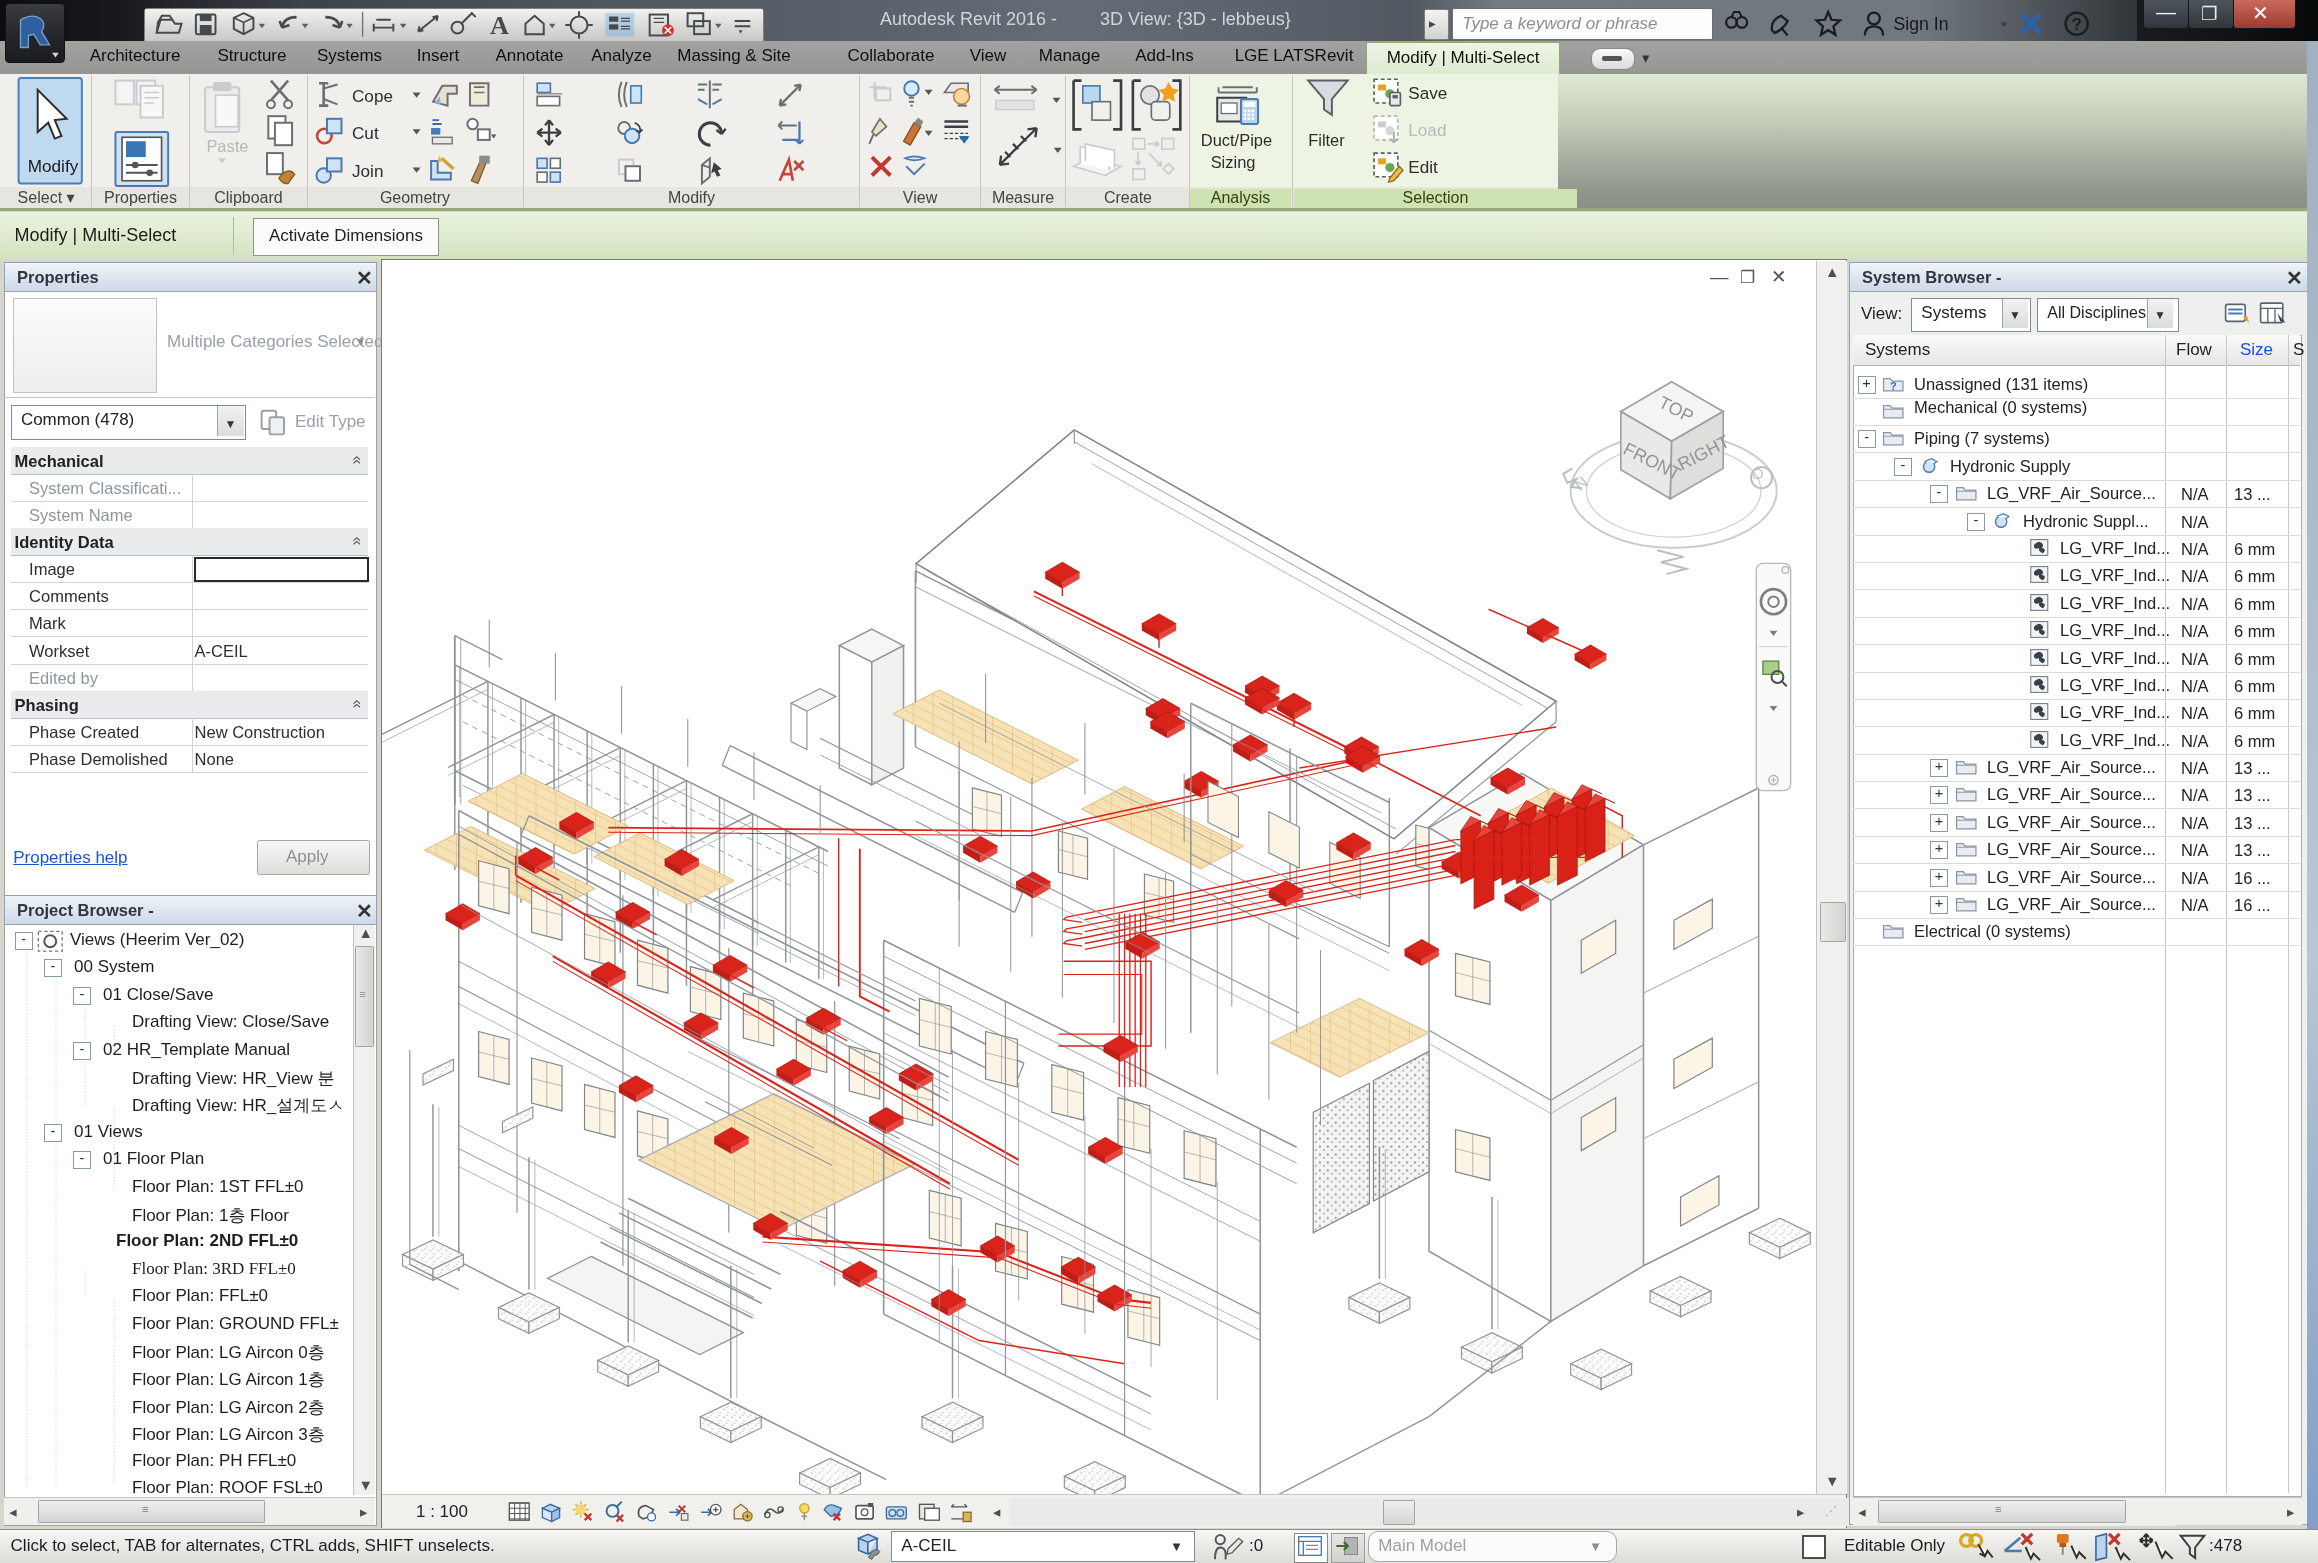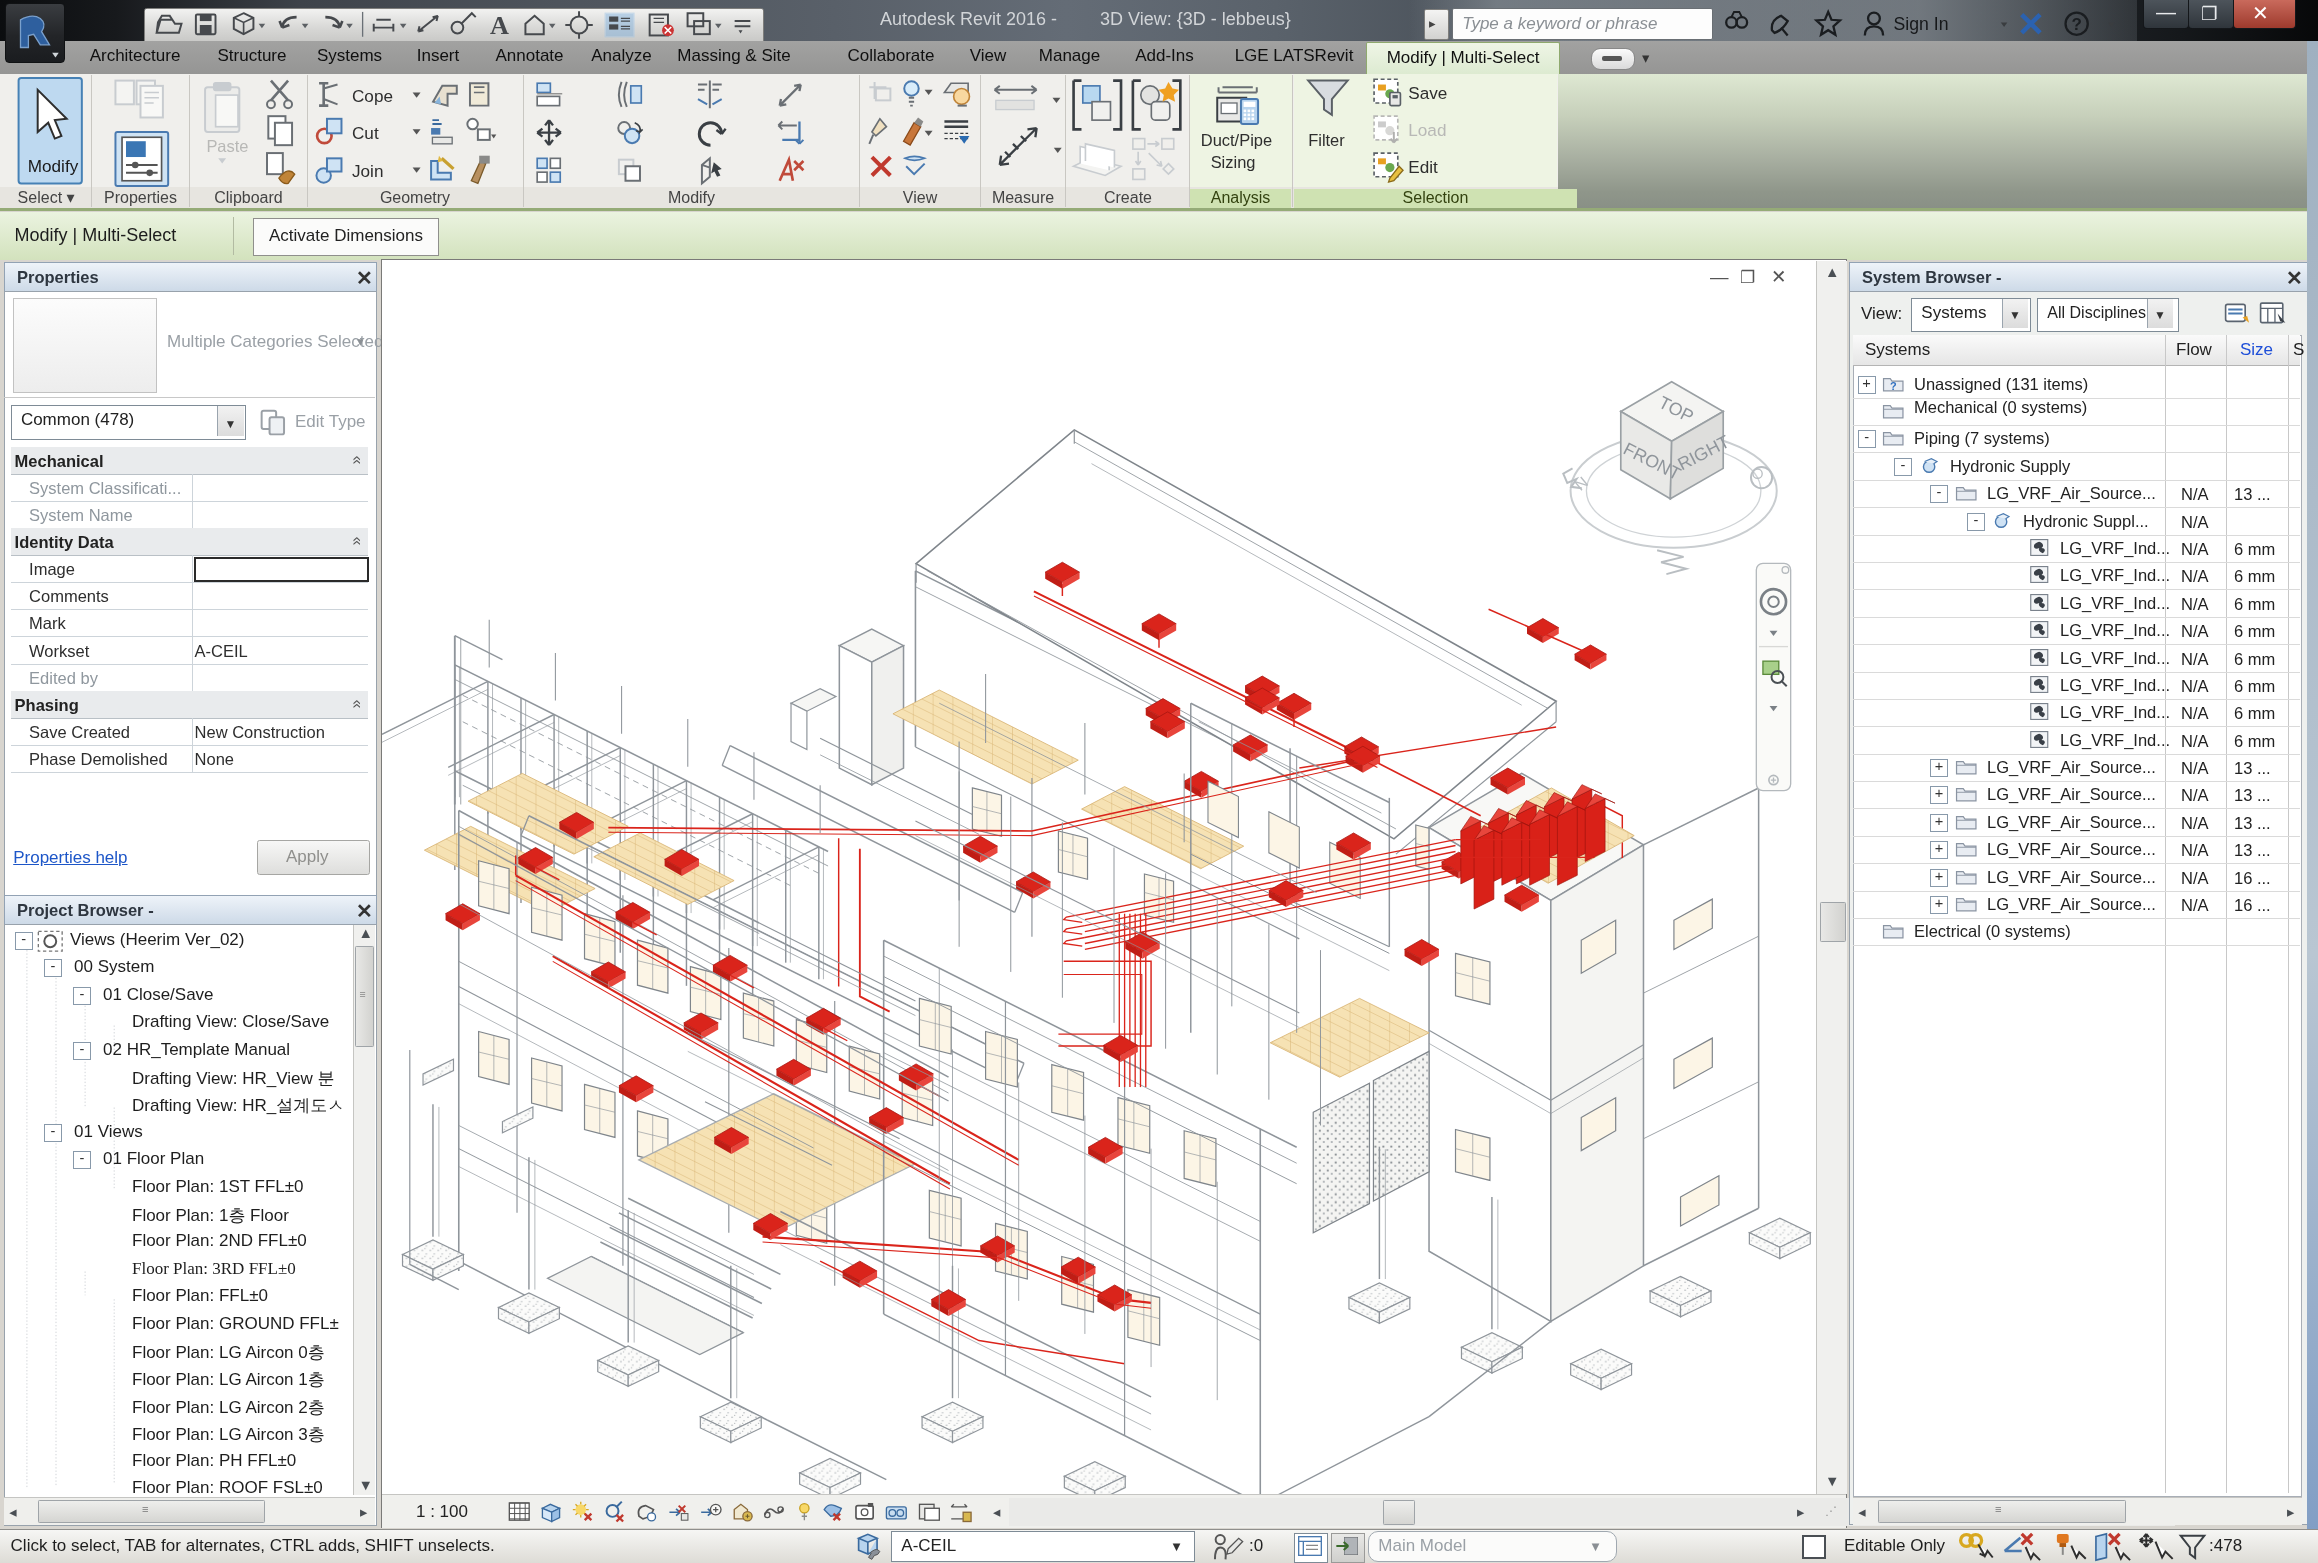--- a/index.html
+++ b/index.html
@@ -537,21 +537,21 @@
       <span class="val">A-CEIL</span>
     </div>
  <div class="prow" style="top:664px;">
       <span class="lab pdis">Edited by</span>
     </div>
  <div class="prow psec" style="top:691px;">
       <span class="lab">Phasing</span>
       <span class="chev">»</span>
     </div>
  <div class="prow" style="top:718px;">
-      <span class="lab">Save Created</span>
+      <span class="lab">Phase Created</span>
       <span class="val">New Construction</span>
     </div>
  <div class="prow" style="top:745px;">
       <span class="lab">Phase Demolished</span>
       <span class="val">None</span>
     </div>
  <div class="vline" style="left:192px;top:474px;height:54px;"></div>
  <div class="vline" style="left:192px;top:555px;height:136px;"></div>
  <div class="vline" style="left:192px;top:718px;height:54px;"></div>
  <div class="tx" style="left:13.2px;top:848px;font-size:17px;color:#1d56c8;text-decoration:underline;">Properties help</div>
@@ -591,21 +591,21 @@
  <div class="exp" style="left:73px;top:1042px;">-</div>
  <div class="ti" style="left:103px;top:1040px;">02 HR_Template Manual</div>
  <div class="ti" style="left:132px;top:1067px;">Drafting View: HR_View 분</div>
  <div class="ti" style="left:132px;top:1094px;">Drafting View: HR_설계도ㅅ</div>
  <div class="exp" style="left:44px;top:1124px;">-</div>
  <div class="ti" style="left:74px;top:1122px;">01 Views</div>
  <div class="exp" style="left:73px;top:1151px;">-</div>
  <div class="ti" style="left:103px;top:1149px;">01 Floor Plan</div>
  <div class="ti" style="left:132px;top:1177px;">Floor Plan: 1ST FFL±0</div>
  <div class="ti" style="left:132px;top:1204px;">Floor Plan: 1층 Floor</div>
- <div class="ti" style="left:132px;top:1231px;">Floor Plan: 2ND FFL±0</div>
+ <div class="ti" style="left:116px;top:1231px;font-weight:bold;">Floor Plan: 2ND FFL±0</div>
  <div class="ti" style="left:132px;top:1259px;font-family:Liberation Serif, serif;">Floor Plan: 3RD FFL±0</div>
  <div class="ti" style="left:132px;top:1286px;">Floor Plan: FFL±0</div>
  <div class="ti" style="left:132px;top:1314px;">Floor Plan: GROUND FFL±</div>
  <div class="ti" style="left:132px;top:1341px;">Floor Plan: LG Aircon 0층</div>
  <div class="ti" style="left:132px;top:1368px;">Floor Plan: LG Aircon 1층</div>
  <div class="ti" style="left:132px;top:1396px;">Floor Plan: LG Aircon 2층</div>
  <div class="ti" style="left:132px;top:1423px;">Floor Plan: LG Aircon 3층</div>
  <div class="ti" style="left:132px;top:1451px;">Floor Plan: PH FFL±0</div>
  <div class="ti" style="left:132px;top:1478px;">Floor Plan: ROOF FSL±0</div>
 </div>

